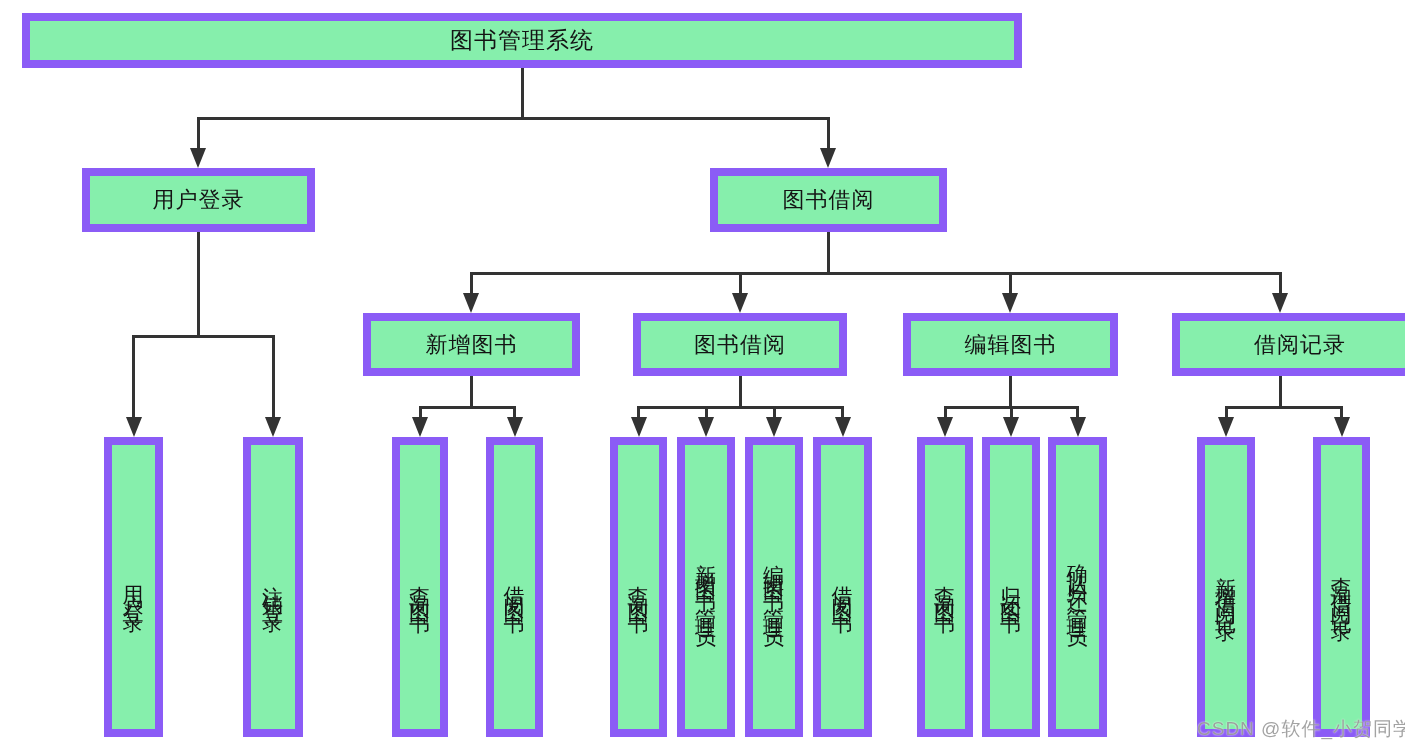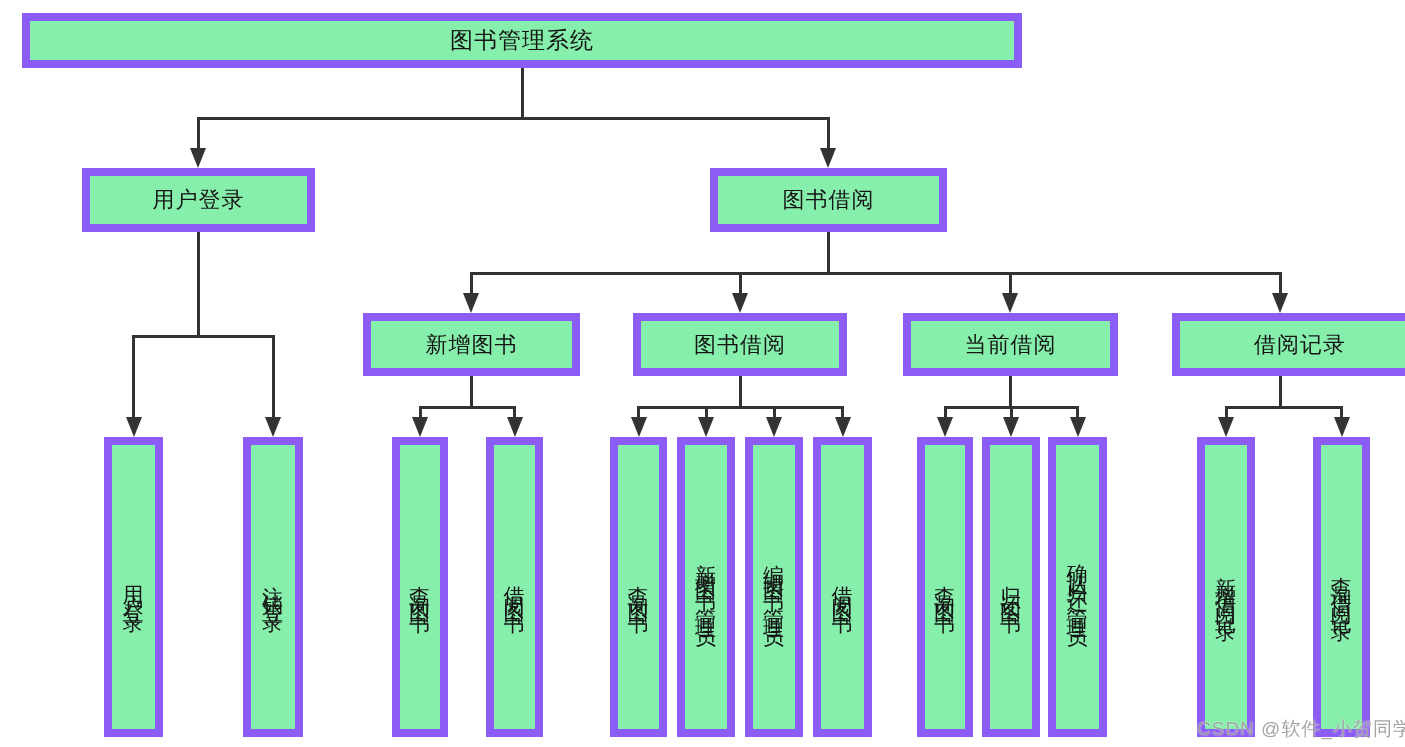--- a/index.html
+++ b/index.html
@@ -63,21 +63,21 @@
   <div class="arrowhead" style="left:463px;top:293px;"></div>
   <div class="vline" style="left:739px;top:272px;height:24px;"></div>
   <div class="arrowhead" style="left:732px;top:293px;"></div>
   <div class="vline" style="left:1009px;top:272px;height:24px;"></div>
   <div class="arrowhead" style="left:1002px;top:293px;"></div>
   <div class="vline" style="left:1279px;top:272px;height:24px;"></div>
   <div class="arrowhead" style="left:1272px;top:293px;"></div>
 
   <div class="box" style="left:363px;top:313px;width:217px;height:63px;">新增图书</div>
   <div class="box" style="left:633px;top:313px;width:214px;height:63px;">图书借阅</div>
-  <div class="box" style="left:903px;top:313px;width:215px;height:63px;">当前借阅</div>
+  <div class="box" style="left:903px;top:313px;width:215px;height:63px;">编辑图书</div>
   <div class="box" style="left:1172px;top:313px;width:256px;height:63px;">借阅记录</div>
 
   <div class="vline" style="left:470px;top:376px;height:33px;"></div>
   <div class="hline" style="left:419px;top:406px;width:97px;"></div>
   <div class="vline" style="left:739px;top:376px;height:33px;"></div>
   <div class="hline" style="left:637px;top:406px;width:207px;"></div>
   <div class="vline" style="left:1009px;top:376px;height:33px;"></div>
   <div class="hline" style="left:944px;top:406px;width:135px;"></div>
   <div class="vline" style="left:1279px;top:376px;height:33px;"></div>
   <div class="hline" style="left:1225px;top:406px;width:118px;"></div>

